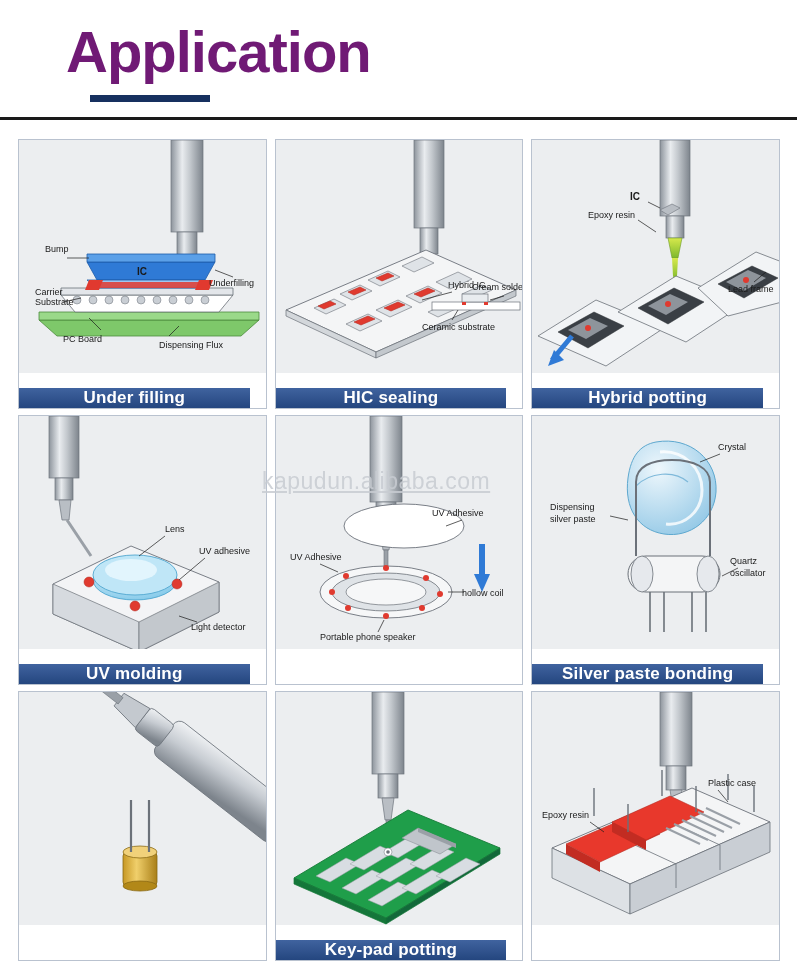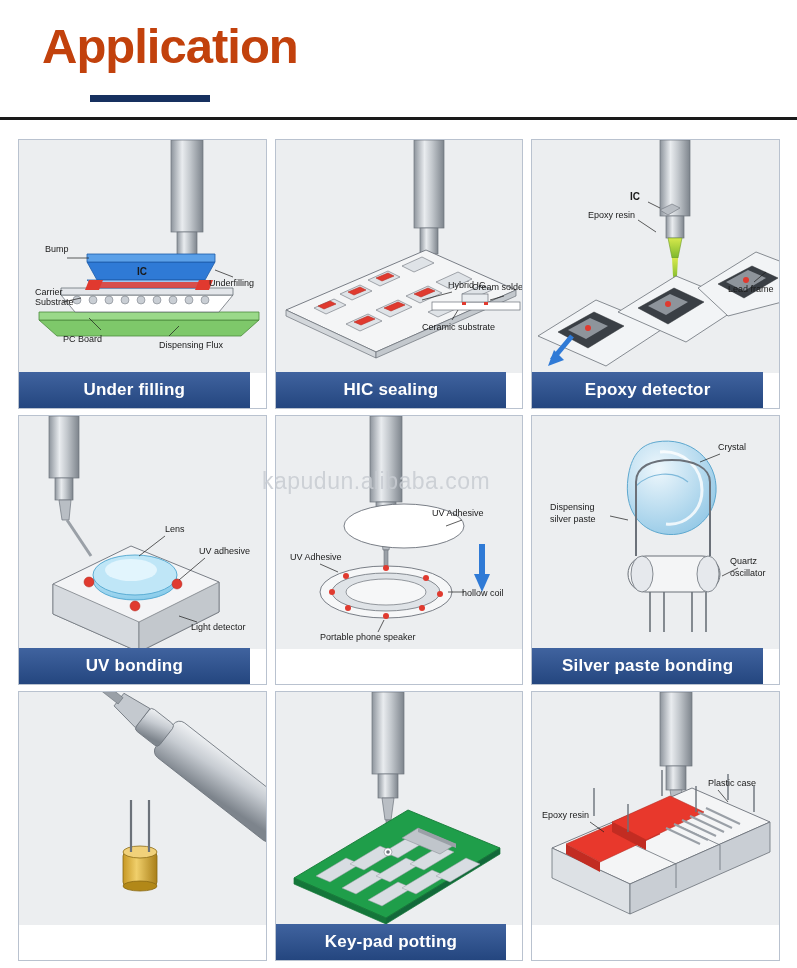--- a/index.html
+++ b/index.html
@@ -13,24 +13,24 @@
 
   
   .header{
     position:relative;
     height:120px;
     border-bottom:3px solid #1a1a1a;
     box-sizing:border-box;
   }
   .header-title{
     position:absolute;
-    left:42px; top:18px;
-    font-size:49px;
+    left:66px; top:18px;
+    font-size:58px;
     font-weight:bold;
-    color:#c2410c;
+    color:#701a75;
     letter-spacing:-1px;
     font-family:"Liberation Sans", sans-serif;
   }
   .header-underline{
     position:absolute;
     left:90px; top:95px;
     width:120px;height:7px;
     background:#16305f;
   }
 
@@ -54,21 +54,21 @@
   .illus{
     position:absolute;
     left:0;top:0;right:0;
     height:233px;
     background:#eceef0;
     overflow:hidden;
   }
   .caption{
     position:absolute;
     left:0;right:16px;bottom:0;
-    height:36px;
+    height:20px;
     background:#2b4d8e;
     background:linear-gradient(180deg,#40639f 0%,#24467f 100%);
     color:#ffffff;
     font-size:17px;
     font-weight:bold;
     display:flex;
     align-items:center;
     justify-content:center;
     text-align:right;
     letter-spacing:.2px;
@@ -79,20 +79,21 @@
   .watermark{
     position:absolute;
     left:262px; top:468px;
     font-size:23px;
     color:#c8ccd2;
     opacity:.85;
     letter-spacing:.5px;
     pointer-events:none;
     z-index:50;
     font-family:"Liberation Sans", sans-serif;
+    text-decoration:underline;
   }
   .lbl{font-size:9px;fill:#1a1a1a;font-family:"Liberation Sans", sans-serif;}
   .lbl-b{font-size:10px;font-weight:bold;fill:#1a1a1a;font-family:"Liberation Sans", sans-serif;}
   .ln{stroke:#1a1a1a;stroke-width:.7;fill:none;}
 </style>
 </head>
 <body>
 
 <div class="page">
 
@@ -272,21 +273,21 @@
           <text class="lbl" x="56" y="78">Epoxy resin</text>
           <path class="ln" d="M106 80 L124 92"></path>
           <path class="ln" d="M222 142 L234 132"></path>
           <text class="lbl" x="196" y="152">Lead frame</text>
 
           <path d="M34 196 L22 212 L28 214 L18 226 L34 218 L30 214 L42 202 Z" fill="#2f7ad6" opacity="0"></path>
           <path d="M40 196 L20 220" stroke="#2f7ad6" stroke-width="5" fill="none"></path>
           <path d="M16 226 L22 210 L32 220 Z" fill="#2f7ad6"></path>
         </svg>
       </div>
-      <div class="caption">Epoxy detector</div>
+      <div class="caption">Hybrid potting</div>
     </div>
 
     <div class="cell">
       <div class="illus">
         <svg width="250" height="233" viewBox="0 0 250 233">
           <defs>
             <linearGradient id="nz4" x1="0" y1="0" x2="1" y2="0">
               <stop offset="0" stop-color="#8d949c"></stop>
                 <stop offset=".35" stop-color="#e9ecef"></stop>
               <stop offset=".6" stop-color="#c3c8cd"></stop>
@@ -316,21 +317,21 @@
               <circle cx="116" cy="190" r="5"></circle>
           </g>
           <path class="ln" d="M120 140 L146 120"></path>
           <text class="lbl" x="146" y="116">Lens</text>
           <path class="ln" d="M160 164 L186 142"></path>
           <text class="lbl" x="180" y="138">UV adhesive</text>
           <path class="ln" d="M160 200 L178 206"></path>
           <text class="lbl" x="172" y="214">Light detector</text>
         </svg>
       </div>
-      <div class="caption">UV bonding</div>
+      <div class="caption">UV molding</div>
     </div>
 
     <div class="cell">
       <div class="illus">
         <svg width="250" height="233" viewBox="0 0 250 233">
           <defs>
             <linearGradient id="nz5" x1="0" y1="0" x2="1" y2="0">
               <stop offset="0" stop-color="#8d949c"></stop>
                 <stop offset=".35" stop-color="#e9ecef"></stop>
               <stop offset=".6" stop-color="#c3c8cd"></stop>

